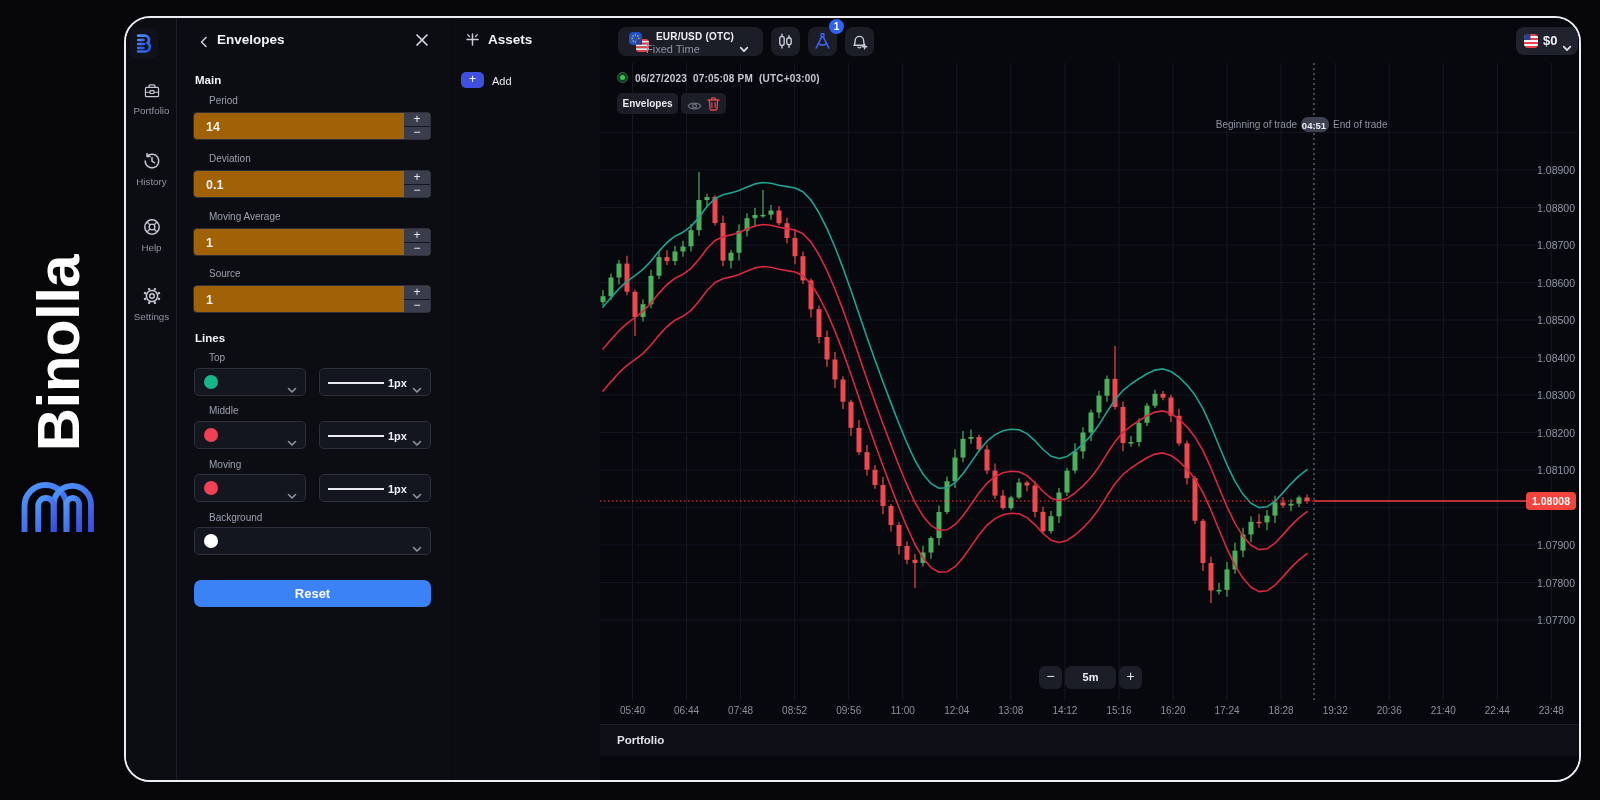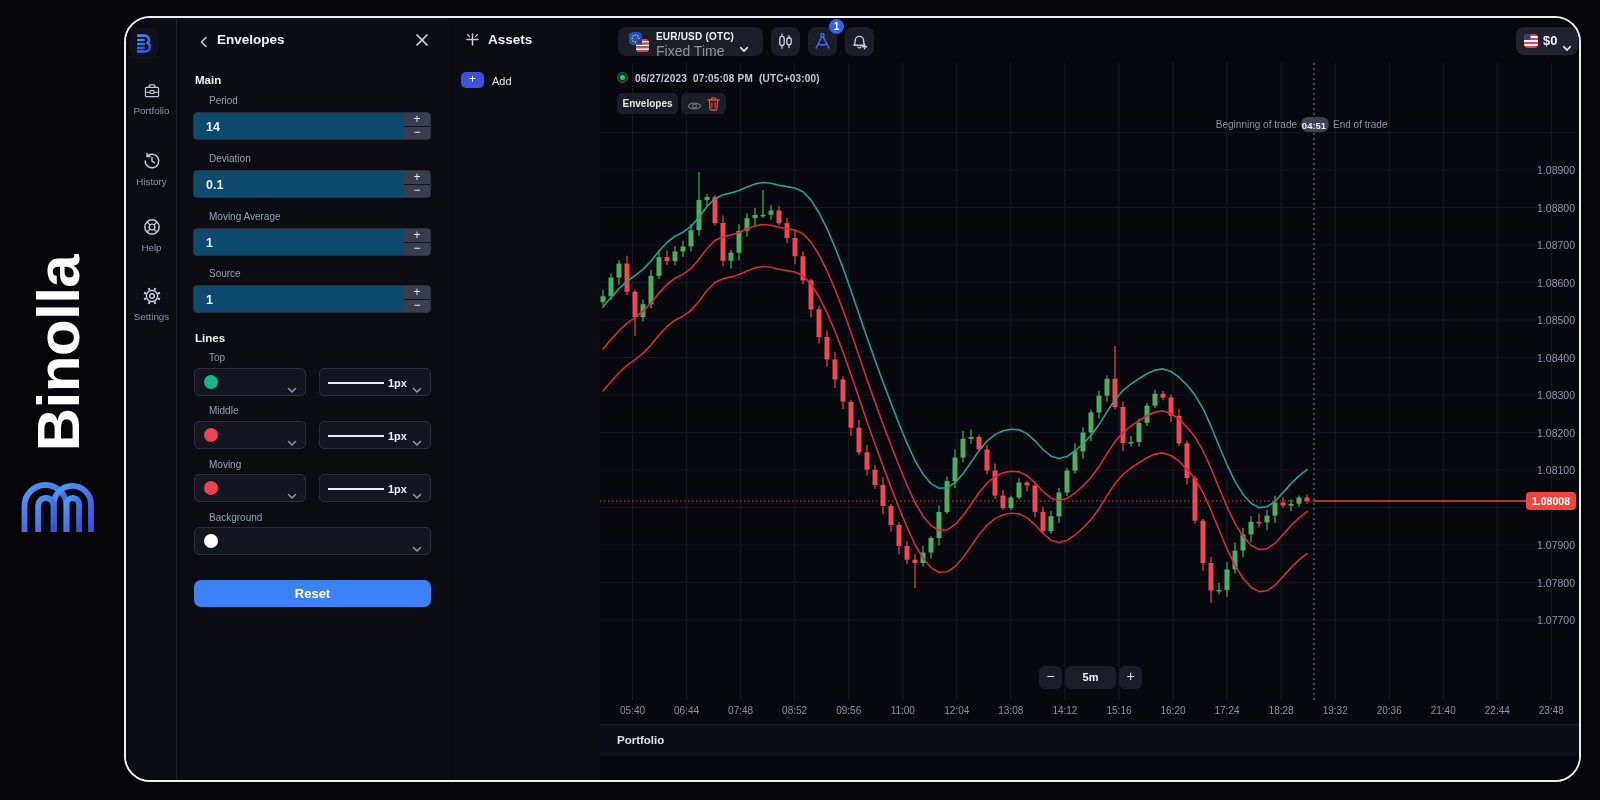--- a/index.html
+++ b/index.html
@@ -5,21 +5,21 @@
 .brand { position:absolute; left:-46px; top:322px; width:210px; height:62px; transform:rotate(-90deg); color:#fff; font-size:60px; font-weight:bold; text-align:center; line-height:62px; letter-spacing:-0.5px; }
 .win { position:absolute; left:124px; top:16px; width:1457px; height:766px; background:#0b0c12; border:2px solid #eceef4; border-radius:26px; overflow:hidden; }
 .side { position:absolute; left:0; top:0; width:51px; height:100%; background:#0c0d13; border-right:1px solid #1d1f2a; }
 .mi { position:absolute; left:0; width:51px; text-align:center; }
 .mi .lb { font-size:9.8px; color:#9094a1; margin-top:1px; }
 .panel { position:absolute; left:52px; top:0; width:273px; height:100%; background:#0c0d13; }
 .assets { position:absolute; left:325px; top:0; width:149px; height:100%; background:#0b0c11; border-left:1px solid #07080c; }
 .chart { position:absolute; left:474px; top:0; width:979px; height:762px; background:#07080e; }
 .phead { position:absolute; top:14px; font-weight:bold; font-size:13.5px; color:#f2f3f7; }
 .flabel { position:absolute; left:31px; font-size:10px; color:#9aa0ad; }
-.finput { position:absolute; left:15px; width:238px; height:28px; background:#0c4a6e; border:1px solid #2c2f3c; border-radius:4px; }
+.finput { position:absolute; left:15px; width:238px; height:28px; background:#a16207; border:1px solid #2c2f3c; border-radius:4px; }
 .fval { position:absolute; left:12px; top:7px; font-size:12.5px; font-weight:bold; color:#eef0f5; }
 .finput .spin { position:absolute; right:0; top:0; width:26px; height:26px; background:#3a3d4c; border-radius:0 3px 3px 0; }
 .sp { height:12.5px; color:#e8eaf0; font-size:12px; line-height:13px; text-align:center; }
 .sp.sm { line-height:10px; }
 .spd { height:1px; background:#14161f; }
 .csel { position:absolute; height:28px; background:#14161f; border:1px solid #2c2f3c; border-radius:5px; }
 .dot { position:absolute; left:9px; top:6px; width:14px; height:14px; border-radius:50%; }
 .cs-ch { position:absolute; right:8px; top:10.5px; }
 .lsmp { position:absolute; left:8px; top:13px; width:56px; height:1.5px; background:#e9ebf1; }
 .lpx { position:absolute; left:68px; top:7.5px; font-size:11px; font-weight:bold; color:#eef0f5; }
@@ -471,21 +471,21 @@
               <rect x="0" y="1.86" width="13.00" height="1.86" fill="#f3f4f6"></rect>
               <rect x="0" y="3.71" width="13.00" height="1.86" fill="#e8414b"></rect>
               <rect x="0" y="5.57" width="13.00" height="1.86" fill="#f3f4f6"></rect>
               <rect x="0" y="7.43" width="13.00" height="1.86" fill="#e8414b"></rect>
               <rect x="0" y="9.29" width="13.00" height="1.86" fill="#f3f4f6"></rect>
               <rect x="0" y="11.14" width="13.00" height="1.86" fill="#e8414b"></rect>
               <rect x="0" y="0" width="6.00" height="5.60" fill="#2b3f8e"></rect>
             </g>
           </svg></span>
       <div style="position:absolute;left:38px;top:4px;font-size:10px;font-weight:bold;color:#f0f1f5;letter-spacing:0.2px">EUR/USD (OTC)</div>
-      <div style="position:absolute;left:38px;top:16px;font-size:14px;color:#8d93a3">Fixed Time</div>
+      <div style="position:absolute;left:28px;top:16px;font-size:11px;color:#8d93a3">Fixed Time</div>
       <span style="position:absolute;right:14px;top:12px"><svg width="10" height="7" viewBox="0 0 12 8">
             <path d="M2 1.8 L6 6 L10 1.8" stroke="#dfe2ea" stroke-width="2" fill="none" stroke-linecap="round" stroke-linejoin="round"></path>
           </svg></span>
     </div>
     <div class="pill" style="left:171px;top:9px;width:29px;height:29px">
         <span style="position:absolute;left:6px;top:6px"><svg width="17" height="17" viewBox="0 0 17 17">
             <path d="M5 1.2 v2 M5 12.6 v2.4" stroke="#c9ccd7" stroke-width="1.4" stroke-linecap="round"></path>
             <rect x="2.8" y="3.4" width="4.4" height="9" rx="2.2" stroke="#c9ccd7" stroke-width="1.4" fill="none"></rect>
             <path d="M12 2.6 v2 M12 12 v2.6" stroke="#c9ccd7" stroke-width="1.4" stroke-linecap="round"></path>
             <rect x="9.8" y="4.8" width="4.4" height="7" rx="2.2" stroke="#c9ccd7" stroke-width="1.4" fill="none"></rect>

